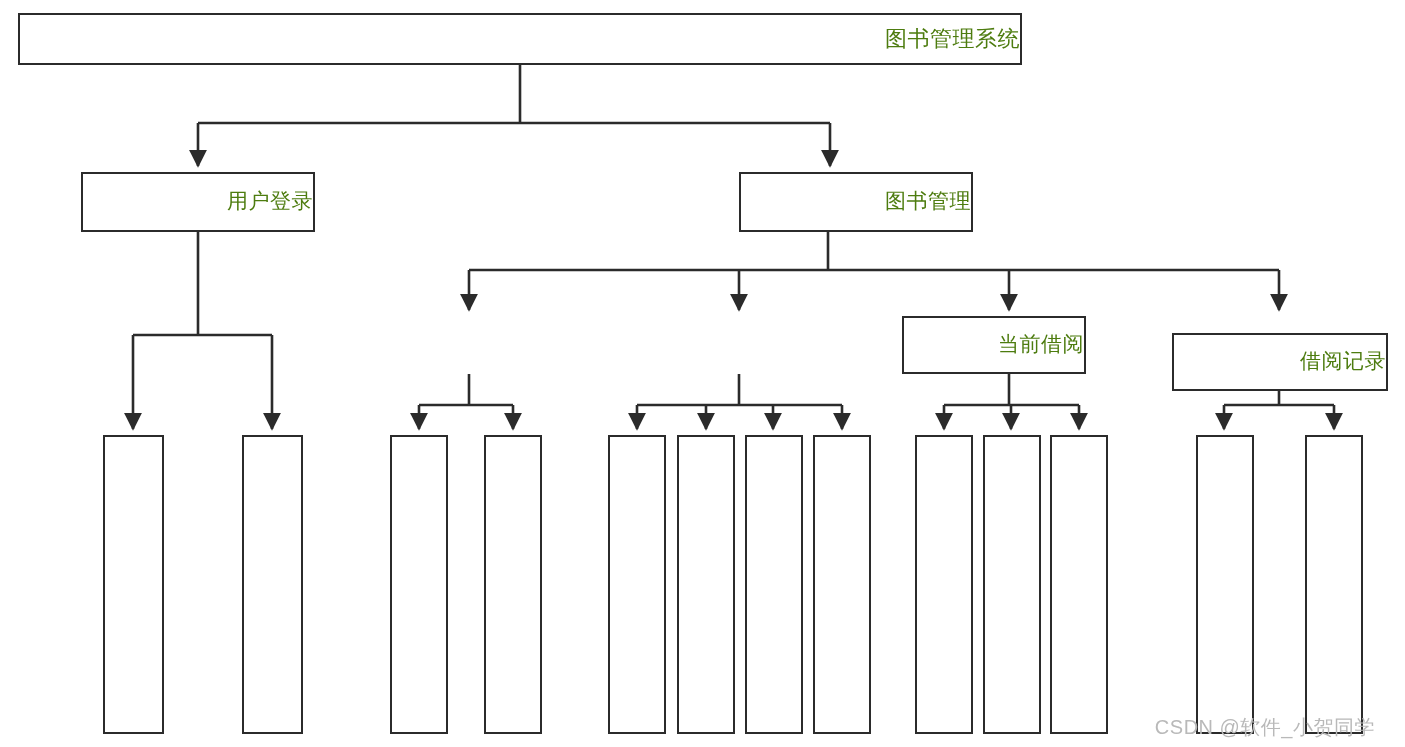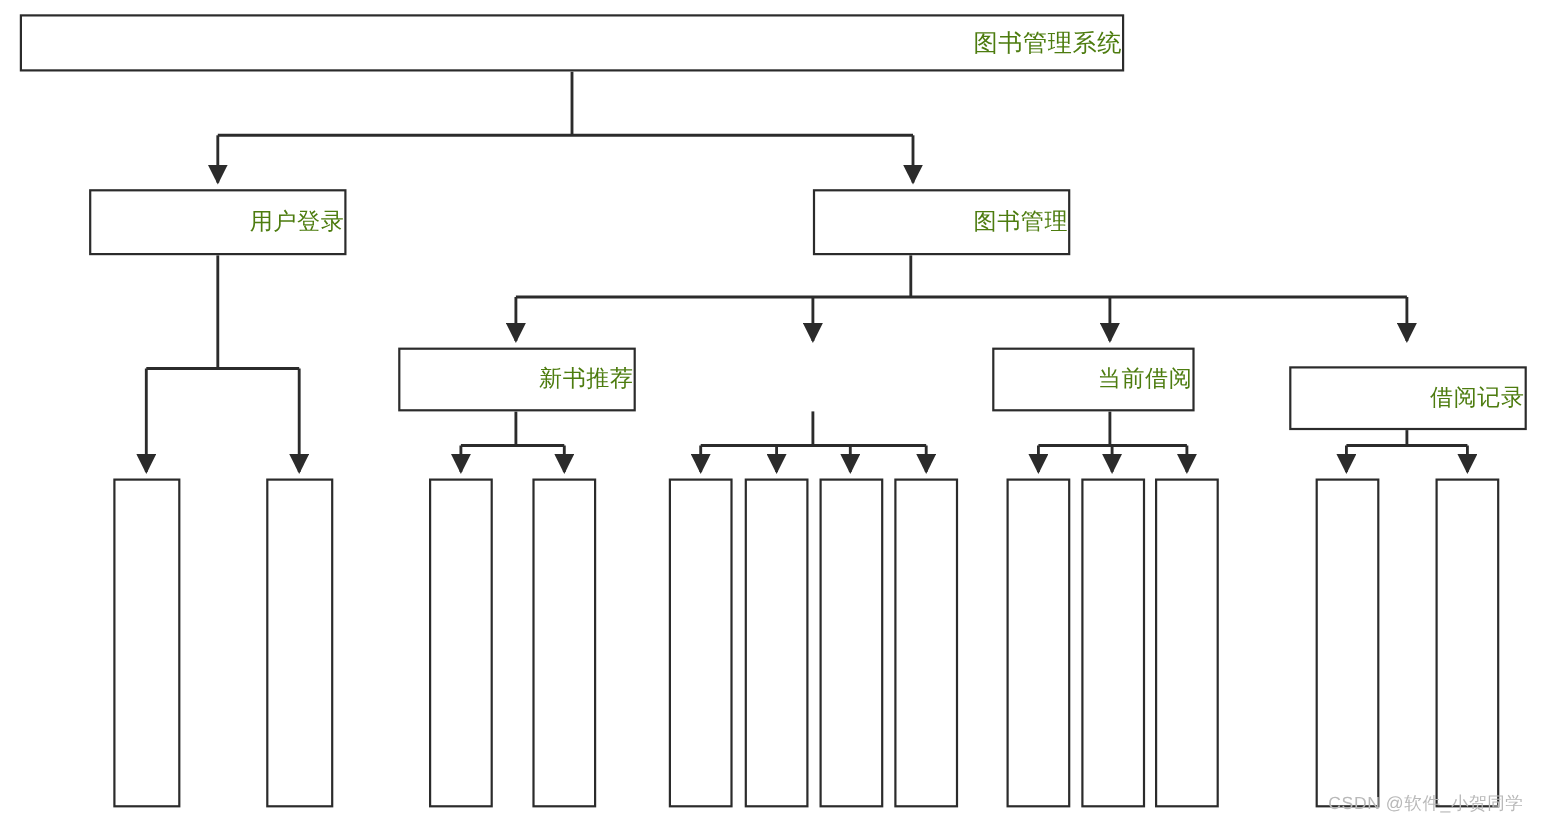--- a/index.html
+++ b/index.html
@@ -63,23 +63,23 @@
   }
   .node.vertical.tall .node-label {
     max-height: 292px;
   }
   .node.vertical.short-pad {
     align-items: center;
     padding-top: 0;
   }
   #watermark {
     position: absolute;
-    right: 20px;
+    right: 30px;
     bottom: 6px;
-    font-size: 16px;
+    font-size: 20px;
     color: #b9b9b9;
     white-space: nowrap;
     letter-spacing: 0.5px;
     pointer-events: none;
     margin-top: 24px;
   }
 </style>
 </head>
 <body>
 
@@ -141,23 +141,20 @@
     <span class="node-label">图书管理系统</span>
   </div>
 
   <div class="node horizontal" style="left:81px; top:172px; width:234px; height:60px;">
     <span class="node-label">用户登录</span>
   </div>
   <div class="node horizontal" style="left:711px; top:172px; width:234px; height:60px;margin-left:28px;">
     <span class="node-label">图书管理</span>
   </div>
 
-  <div class="node horizontal" style="left:362px; top:316px; width:216px; height:58px;">
-    <span class="node-label">新书推荐</span>
-  </div>
   <div class="node horizontal" style="left:902px; top:316px; width:184px; height:58px;">
     <span class="node-label">当前借阅</span>
   </div>
   <div class="node horizontal" style="left:1172px; top:333px; width:216px; height:58px;">
     <span class="node-label">借阅记录</span>
   </div>
 
   <div class="node vertical short-pad" style="left:103px; top:435px; width:61px; height:299px;">
     <span class="node-label">用户登录</span>
   </div>

